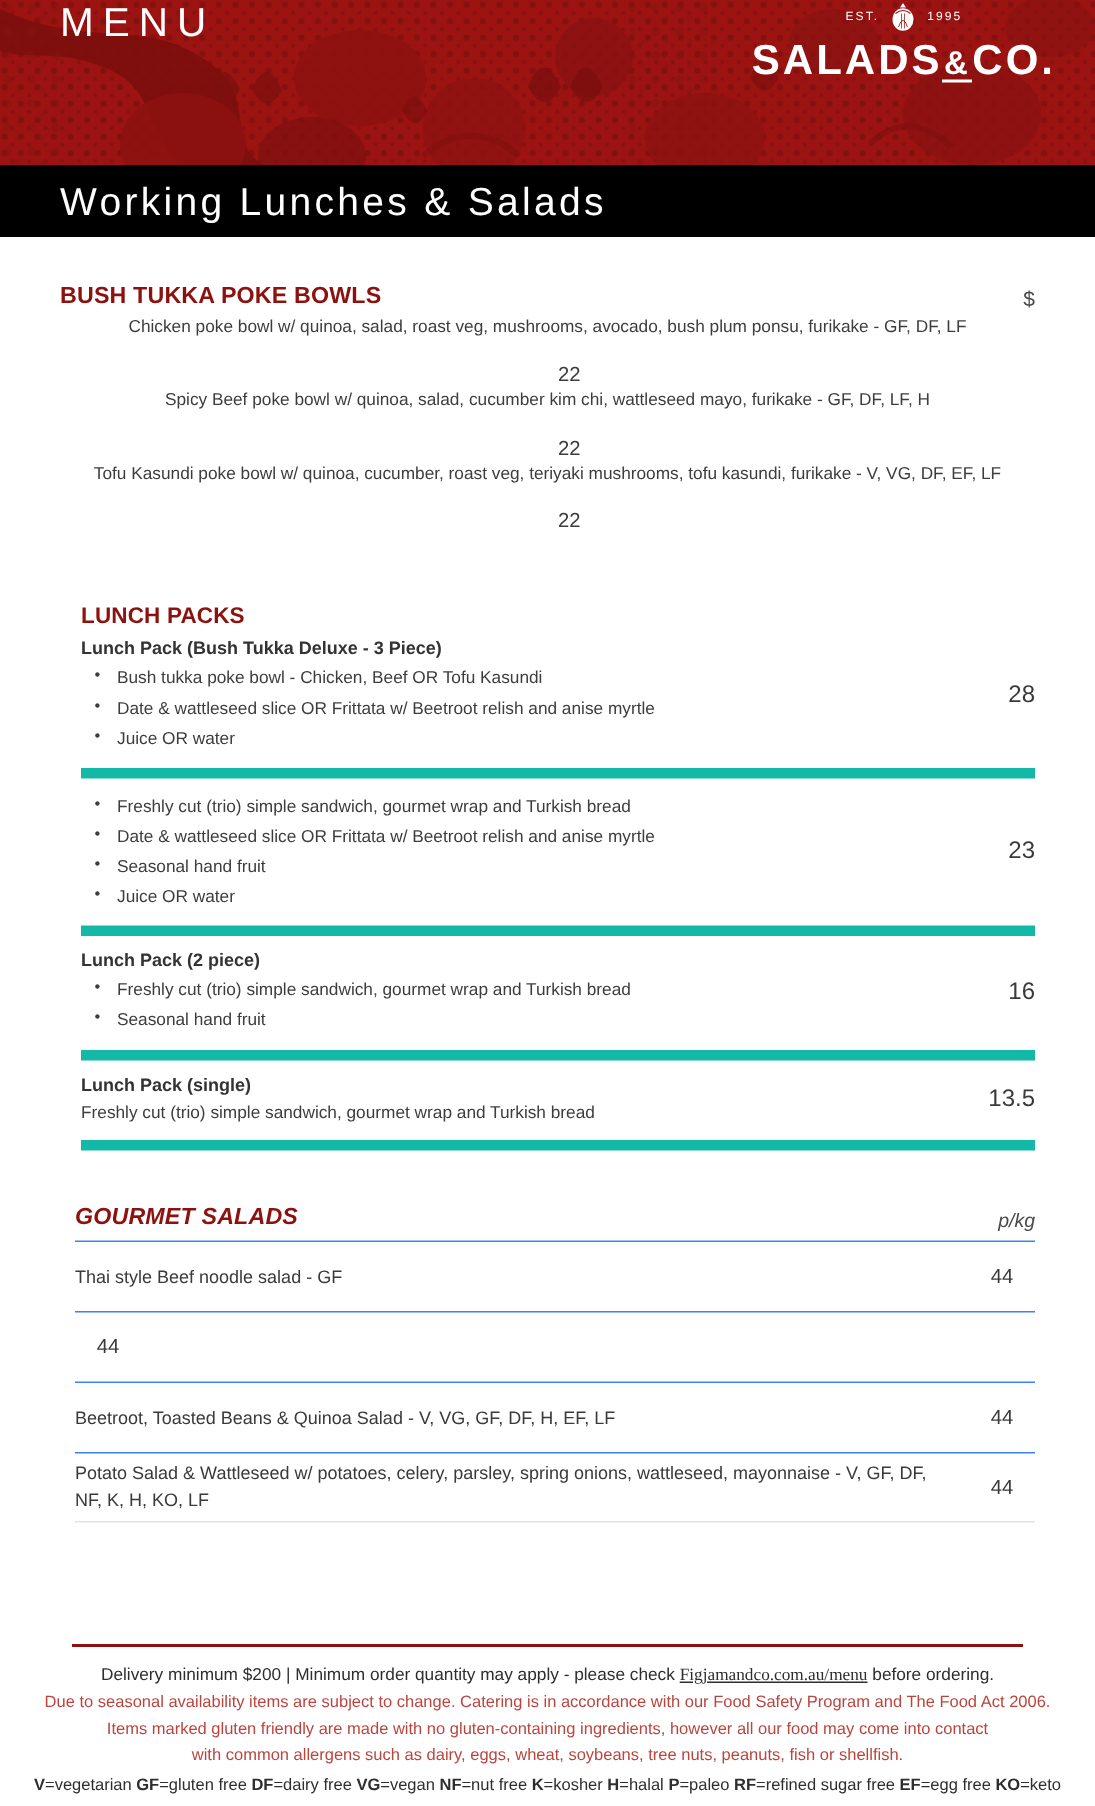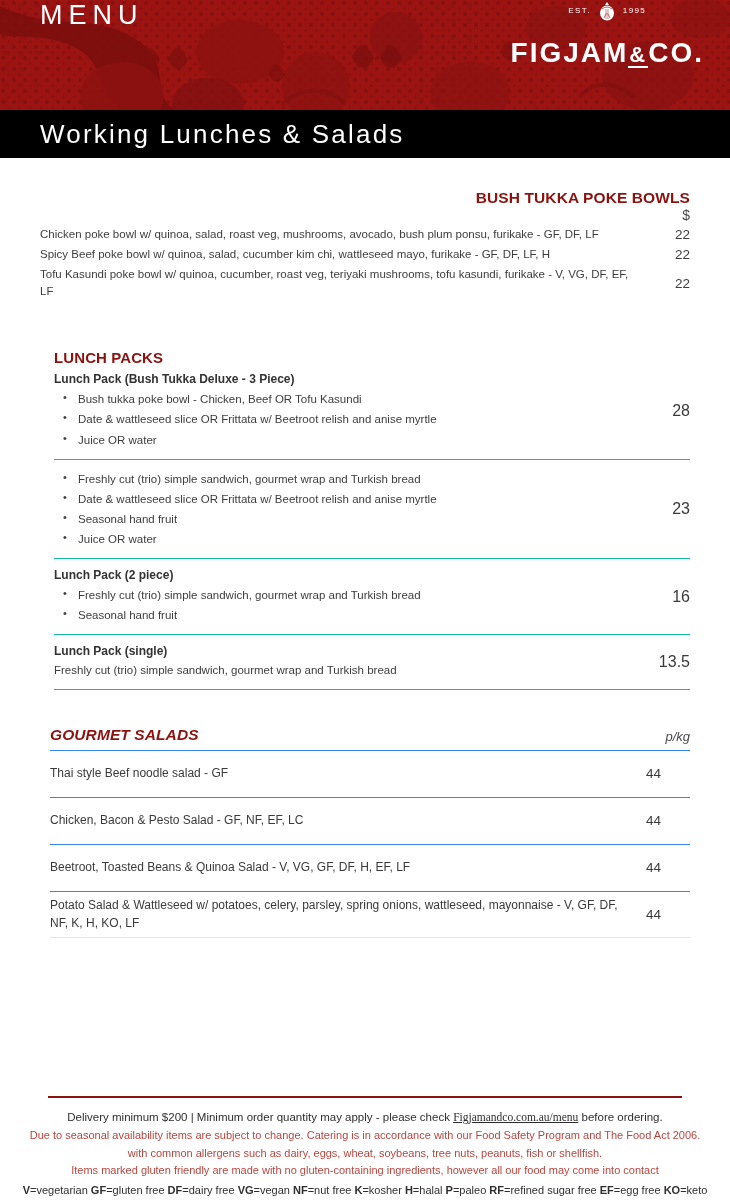--- a/index.html
+++ b/index.html
@@ -40,21 +40,21 @@
   .brand{
     display:flex;
     flex-direction:column;
     align-items:center;
     line-height:1;
   }
   .brand-top{
     display:flex;
     align-items:center;
     gap:5px;
-    margin-bottom:17px;
+    margin-bottom:4px;
   }
   .brand-est{
     color:#fff; font-size:8px; letter-spacing:1.4px;
   }
   .brand-name{
     color:#fff;
     font-size:28px;
     font-weight:700;
     letter-spacing:2px;
     white-space:nowrap;
@@ -101,39 +101,40 @@
   .sec-unit{
     color:#4a4a4a;
     font-size:13px;
   }
 
   .row{
     display:flex;
     align-items:center;
     justify-content:space-between;
     gap:14px;
+    flex-direction:column;
   }
   .row .desc{ font-size:11.5px; color:#3d3d3d; line-height:1.55; }
   .row .price{
     font-size:13.5px; color:#3d3d3d;
     min-width:44px; text-align:right; flex:none;
   }
 
   
   #poke-section{ padding-top:31px; }
-  #poke-section .sec-head{ padding-bottom:2px;flex-direction:column; }
+  #poke-section .sec-head{ padding-bottom:2px; }
   #poke-section .sec-unit{ font-size:14px; }
   #poke-section .row{ padding:1px 0; }
 
   
   #packs-section{ padding-top:47px; padding-left:14px; }
   #packs-section .sec-title{ font-size:15px; }
   #packs-section .pack{
     display:flex; align-items:center; justify-content:space-between;
-    border-bottom:1px solid #14b8a6;
+    border-bottom:7px solid #14b8a6;
     padding:9px 0 9px 0;
     gap:14px;
   }
   #packs-section .pack:first-of-type{ border-top:none; }
   .pack-body{ flex:1; }
   .pack-name{
     font-size:12px; font-weight:700; color:#333;
     margin-bottom:3px;
   }
   .pack-list{ list-style:none; }
@@ -158,21 +159,21 @@
   #salads-section{ padding-top:36px; padding-left:10px; }
   #salads-section .sec-head{ padding-bottom:6px;font-style:italic; }
   #salads-section .salad{
     display:flex; align-items:center; justify-content:space-between;
     border-top:1px solid #3b82f6;
     min-height:47px;
     gap:14px;
   }
   #salads-section .salad:last-child{ border-bottom:1px solid #e3e3e3; }
   .salad .desc{ font-size:12px; line-height:1.55; }
-  .salad .price{ font-size:13.5px; min-width:44px; text-align:left; flex:none; }
+  .salad .price{ font-size:13.5px; min-width:44px; text-align:center; flex:none; }
 
   
   .footer{
     position:absolute;
     left:0; right:0; bottom:0;
     padding:0 20px 4px;
     text-align:center;
   }
   .footer hr{
     border:none;
@@ -244,21 +245,21 @@
         <svg width="22" height="22" viewBox="0 0 22 22">
           <path d="M11 2 l-2 3 h4 z" fill="#ffffff"></path>
           <ellipse cx="11" cy="13" rx="7" ry="7.5" fill="#ffffff"></ellipse>
           <path d="M6 9 q5 -4 10 0" stroke="#9c1412" stroke-width="0.7" fill="none"></path>
           <path d="M8 18 q3 -9 6 0" stroke="#9c1412" stroke-width="0.6" fill="none"></path>
           <path d="M10 19 v-10 M12 19 v-10" stroke="#9c1412" stroke-width="0.5"></path>
         </svg>
         <span class="brand-est">1995</span>
       </div>
       <div class="brand-name">
-        <span>FIGJAM</span><span class="amp">&amp;</span><span>CO.</span>
+        <span>SALADS</span><span class="amp">&amp;</span><span>CO.</span>
       </div>
     </div>
   </div>
 </div>
 
 <div class="titlebar">
   <h1>Working Lunches &amp; Salads</h1>
 </div>
 
 <div class="sheet">
@@ -334,38 +335,37 @@
   <div class="section" id="salads-section">
     <div class="sec-head">
       <div class="sec-title">GOURMET SALADS</div>
       <div class="sec-unit">p/kg</div>
     </div>
     <div class="salad">
       <div class="desc">Thai style Beef noodle salad -  GF</div>
       <div class="price">44</div>
     </div>
     <div class="salad">
-      <div class="desc">Chicken, Bacon &amp; Pesto Salad  - GF, NF, EF, LC</div>
       <div class="price">44</div>
     </div>
     <div class="salad">
       <div class="desc">Beetroot, Toasted Beans &amp; Quinoa Salad  - V, VG, GF, DF, H, EF, LF</div>
       <div class="price">44</div>
     </div>
     <div class="salad">
       <div class="desc">Potato Salad &amp; Wattleseed w/ potatoes, celery, parsley, spring onions, wattleseed, mayonnaise - V, GF, DF, NF, K, H, KO, LF</div>
       <div class="price">44</div>
     </div>
   </div>
 </div>
 
 <div class="footer">
   <hr>
   <div class="f-dark">
     <span>Delivery minimum $200 | Minimum order quantity may apply - please check </span><u>Figjamandco.com.au/menu</u><span> before ordering.</span>
   </div>
   <div class="f-red">Due to seasonal availability items are subject to change. Catering is in accordance with our Food Safety Program and The Food Act 2006.</div>
+  <div class="f-red">Items marked gluten friendly are made with no gluten-containing ingredients, however all our food may come into contact</div>
   <div class="f-red">with common allergens such as dairy, eggs, wheat, soybeans, tree nuts, peanuts, fish or shellfish.</div>
-  <div class="f-red">Items marked gluten friendly are made with no gluten-containing ingredients, however all our food may come into contact</div>
   <div class="f-legend">
     <b>V</b><span>=vegetarian </span><b>GF</b><span>=gluten free </span><b>DF</b><span>=dairy free </span><b>VG</b><span>=vegan </span><b>NF</b><span>=nut free </span><b>K</b><span>=kosher </span><b>H</b><span>=halal </span><b>P</b><span>=paleo </span><b>RF</b><span>=refined sugar free </span><b>EF</b><span>=egg free </span><b>KO</b><span>=keto</span>
   </div>
 </div>
 
 </body></html>

